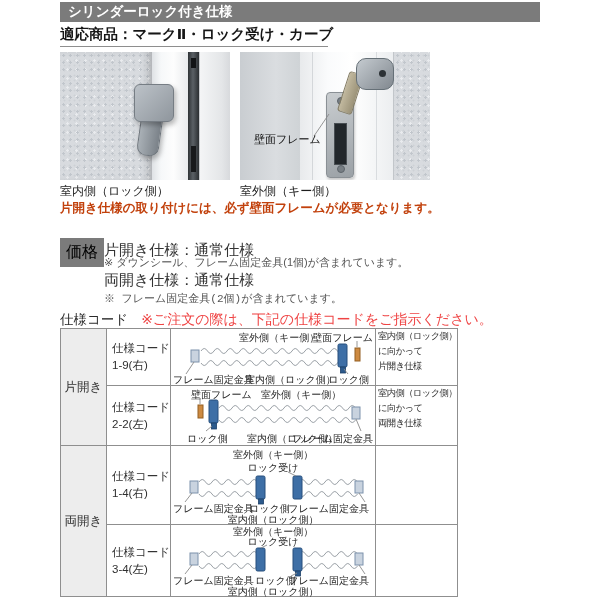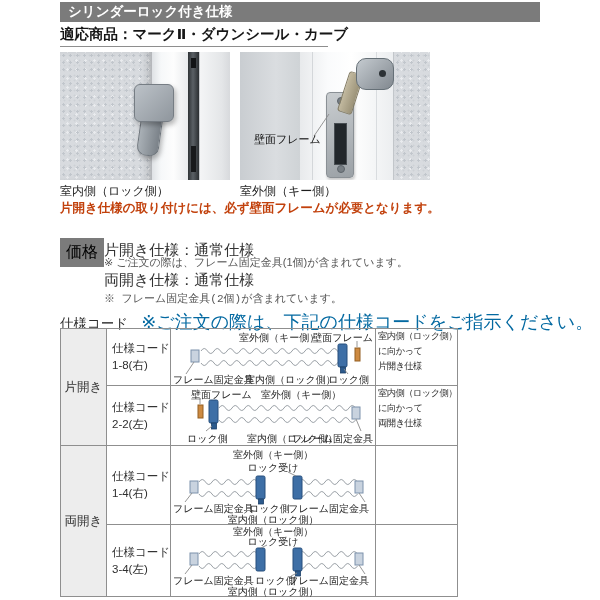--- a/index.html
+++ b/index.html
@@ -75,21 +75,21 @@
   
   .notice{left:60px;top:200px;font-size:12.5px;font-weight:bold;white-space:nowrap;}
   .price-badge{left:60px;top:238px;background:#7b7b7b;color:#000000;font-size:16px;
     padding:4px 6px;white-space:nowrap;}
   .price-title{font-size:15px;color:#333;white-space:nowrap;}
   .p1t{left:104px;top:235px;margin-top:6px;} .p2t{left:104px;top:271px;}
   .price-note{font-size:11px;color:#555;white-space:nowrap;}
   .p1n{left:104px;top:255px;} .p2n{left:104px;top:291px;font-family:Liberation Mono, monospace;}
   .spec-line{left:60px;top:310px;white-space:nowrap;}
   .spec-title{font-size:13.5px;color:#2b2b2b;}
-  .spec-note{font-size:18px;color:#0369a1;margin-left:13px;}
+  .spec-note{font-size:14px;color:#ef4444;margin-left:13px;}
   
   table.spec{position:absolute;left:60px;top:328px;border-collapse:collapse;table-layout:fixed;}
   table.spec td{border:1px solid #8f8f8f;padding:0;}
   td.grp{width:45px;background:#ededed;text-align:center;vertical-align:middle;
     font-size:12.5px;color:#2e2e2e;}
   td.code{width:62px;vertical-align:middle;font-size:11.5px;color:#2e2e2e;}
   td.code div{padding-left:5px;line-height:1.45;white-space:nowrap;}
   td.diag{width:204px;vertical-align:top;position:relative;}
   td.desc{width:76px;vertical-align:top;font-size:9.3px;letter-spacing:-0.6px;color:#2e2e2e;}
   td.desc div{padding-left:2px;line-height:1.6;white-space:nowrap;}
@@ -104,21 +104,21 @@
   .lock{stroke:#274f7c;stroke-width:1;}
   .knob{stroke:#1d4068;stroke-width:0.8;}
   .wallf{stroke:#935f22;stroke-width:1;}
 </style>
 </head>
 <body>
 
 <div class="abs titlebar">
   <span>シリンダーロック付き仕様</span>
 </div>
-<div class="abs subtitle">適応商品：マークⅡ・ダウンシール・カーブ</div>
+<div class="abs subtitle">適応商品：マークⅡ・ロック受け・カーブ</div>
 <div class="abs subtitle-rule"></div>
 
 <div class="abs photo photo-left">
   <div class="abs pl-wall speckle"></div>
   <div class="abs pl-frame"></div>
   <div class="abs pl-rail">
     <div class="abs pl-slot1"></div>
     <div class="abs pl-slot2"></div>
   </div>
   <div class="abs pl-right"></div>
@@ -147,35 +147,35 @@
   <div class="abs pr-label">壁面フレーム</div>
 </div>
 
 <div class="abs caption cap-left">室内側（ロック側）</div>
 <div class="abs caption cap-right">室外側（キー側）</div>
 
 <div class="abs notice" id="notice" style="color: #c2410c;">片開き仕様の取り付けには、必ず壁面フレームが必要となります。</div>
 
 <div class="abs price-badge">価格</div>
 <div class="abs price-title p1t">片開き仕様：通常仕様</div>
-<div class="abs price-note p1n">※ ご注文の際は、フレーム固定金具(1個)が含まれています。</div>
+<div class="abs price-note p1n">※ ダウンシール、フレーム固定金具(1個)が含まれています。</div>
 <div class="abs price-title p2t">両開き仕様：通常仕様</div>
 <div class="abs price-note p2n">※ フレーム固定金具(2個)が含まれています。</div>
 
 <div class="abs spec-line">
   <span class="spec-title">仕様コード</span><span class="spec-note">※ご注文の際は、下記の仕様コードをご指示ください。</span>
 </div>
 
 <table class="spec">
   <tbody>
       <tr class="r1">
     <td class="grp" rowspan="2">片開き</td>
     <td class="code">
       <div>仕様コード</div>
-      <div>1-8(右)</div>
+      <div>1-9(右)</div>
     </td>
     <td class="diag">
       <div class="dwrap">
         <svg class="dsvg" width="204" height="56">
           <path class="wave" d="M 30 22 Q 33.25 17, 36.5 22 Q 39.75 27, 43 22 Q 46.25 17, 49.5 22 Q 52.75 27, 56 22 Q 59.25 17, 62.5 22 Q 65.75 27, 69 22 Q 72.25 17, 75.5 22 Q 78.75 27, 82 22 Q 85.25 17, 88.5 22 Q 91.75 27, 95 22 Q 98.25 17, 101.5 22 Q 104.75 27, 108 22 Q 111.25 17, 114.5 22 Q 117.75 27, 121 22 Q 124.25 17, 127.5 22 Q 130.75 27, 134 22 Q 137.25 17, 140.5 22 Q 143.75 27, 147 22 Q 150.25 17, 153.5 22 Q 156.75 27, 160 22 Q 163.25 17, 166.5 22 Q 169.75 27, 173 22"></path>
           <path class="wave" d="M 30 34 Q 33.25 39, 36.5 34 Q 39.75 29, 43 34 Q 46.25 39, 49.5 34 Q 52.75 29, 56 34 Q 59.25 39, 62.5 34 Q 65.75 29, 69 34 Q 72.25 39, 75.5 34 Q 78.75 29, 82 34 Q 85.25 39, 88.5 34 Q 91.75 29, 95 34 Q 98.25 39, 101.5 34 Q 104.75 29, 108 34 Q 111.25 39, 114.5 34 Q 117.75 29, 121 34 Q 124.25 39, 127.5 34 Q 130.75 29, 134 34 Q 137.25 39, 140.5 34 Q 143.75 29, 147 34 Q 150.25 39, 153.5 34 Q 156.75 29, 160 34 Q 163.25 39, 166.5 34 Q 169.75 29, 173 34"></path>
           <rect class="bracket" x="20" y="21" width="8" height="12"></rect>
           <line class="leader" x1="23" y1="33" x2="15" y2="45"></line>
           <line class="leader" x1="186" y1="12" x2="186" y2="18"></line>
           <rect class="lock" x="167" y="15" width="9" height="23" rx="1.5" fill="#3e6fa6"></rect>

